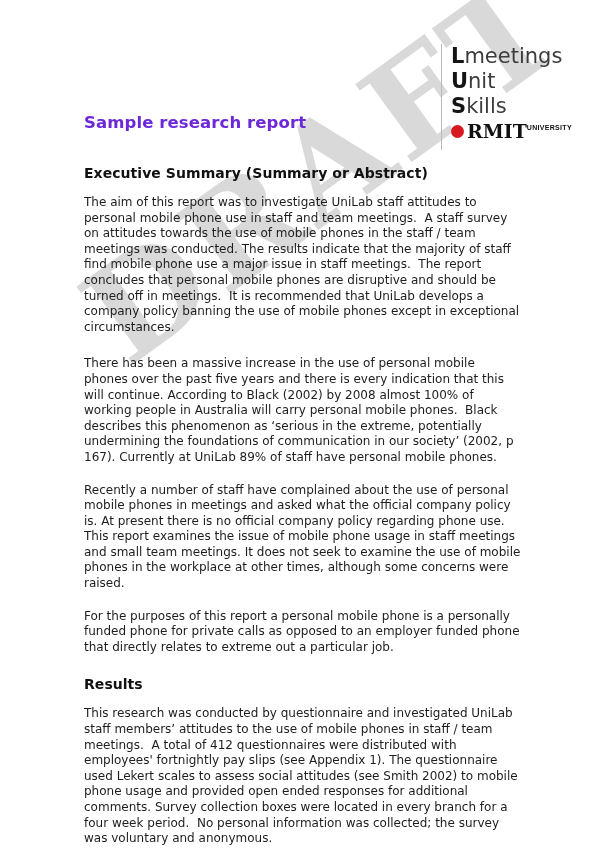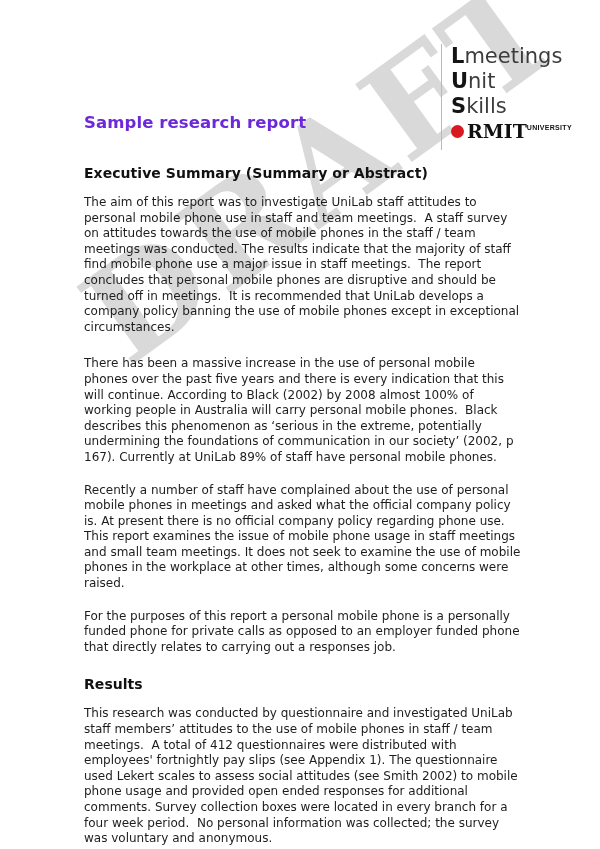--- a/index.html
+++ b/index.html
@@ -183,21 +183,21 @@
 
     <div id="doc-body">
 
       <h1 id="doc-title">Sample research report</h1>
 
       <h2 class="section-heading">Executive Summary (Summary or Abstract)</h2>
       <p class="para last-in-section">The aim of this report was to investigate UniLab staff attitudes to personal mobile phone use in staff and team meetings.  A staff survey on attitudes towards the use of mobile phones in the staff / team meetings was conducted. The results indicate that the majority of staff find mobile phone use a major issue in staff meetings.  The report concludes that personal mobile phones are disruptive and should be turned off in meetings.  It is recommended that UniLab develops a company policy banning the use of mobile phones except in exceptional circumstances.</p>
 
       <p class="para">There has been a massive increase in the use of personal mobile phones over the past five years and there is every indication that this will continue. According to Black (2002) by 2008 almost 100% of working people in Australia will carry personal mobile phones.  Black describes this phenomenon as ‘serious in the extreme, potentially undermining the foundations of communication in our society’ (2002, p 167). Currently at UniLab 89% of staff have personal mobile phones.</p>
       <p class="para">Recently a number of staff have complained about the use of personal mobile phones in meetings and asked what the official company policy is. At present there is no official company policy regarding phone use.  This report examines the issue of mobile phone usage in staff meetings and small team meetings. It does not seek to examine the use of mobile phones in the workplace at other times, although some concerns were raised.</p>
-      <p class="para last-in-section">For the purposes of this report a personal mobile phone is a personally funded phone for private calls as opposed to an employer funded phone that directly relates to carrying out a responses job.</p>
+      <p class="para last-in-section">For the purposes of this report a personal mobile phone is a personally funded phone for private calls as opposed to an employer funded phone that directly relates to extreme out a particular job.</p>
 
       <h2 class="section-heading gap-before-heading">Results</h2>
       <p class="para last-in-section">This research was conducted by questionnaire and investigated UniLab staff members’ attitudes to the use of mobile phones in staff / team meetings.  A total of 412 questionnaires were distributed with employees' fortnightly pay slips (see Appendix 1). The questionnaire used Lekert scales to assess social attitudes (see Smith 2002) to mobile phone usage and provided open ended responses for additional comments. Survey collection boxes were located in every branch for a four week period.  No personal information was collected; the survey was voluntary and anonymous.</p>
 
       <h2 class="section-heading gap-before-heading">Results</h2>
 
     </div>
   </div>
 </div>
 

